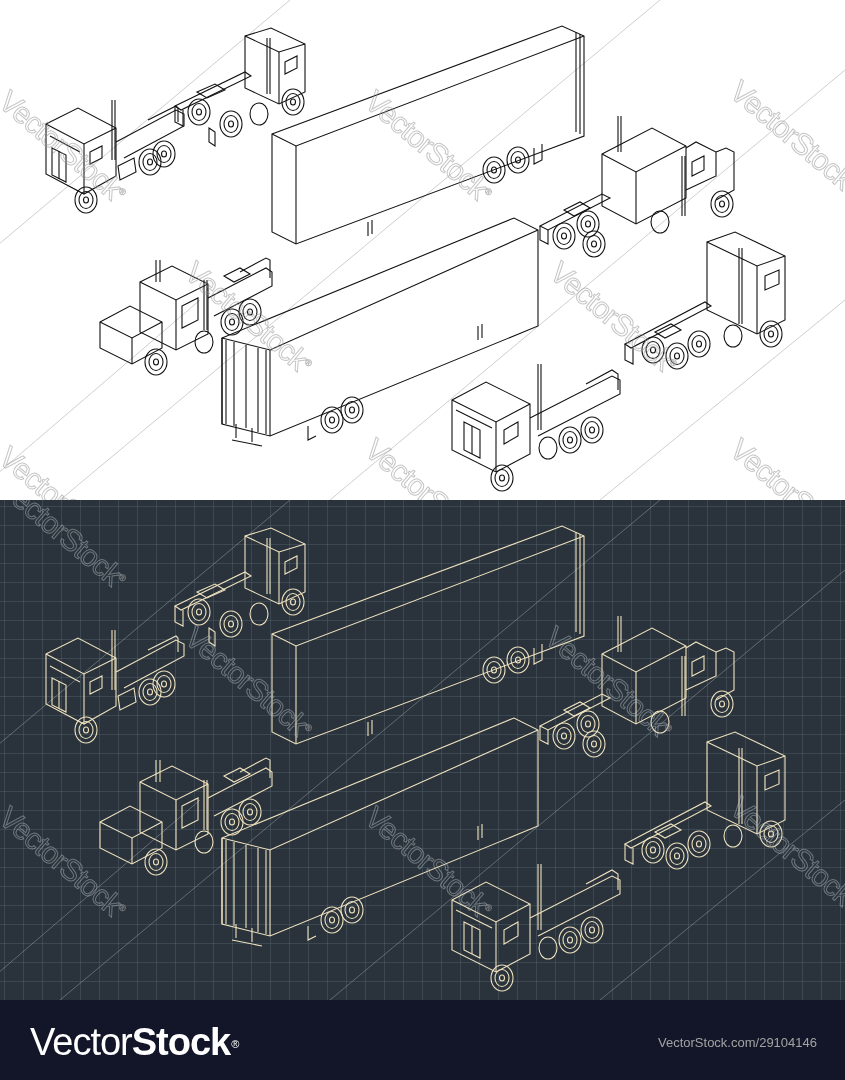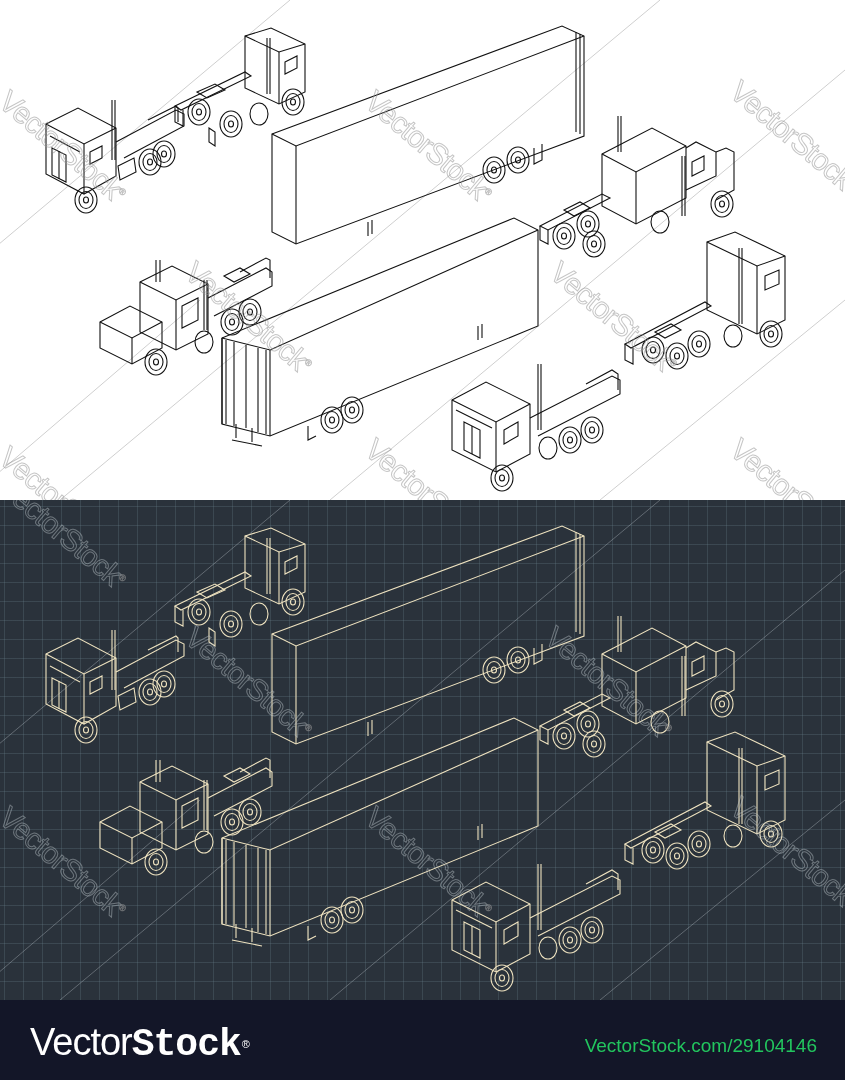--- a/index.html
+++ b/index.html
@@ -14,23 +14,23 @@
   .art { position:absolute; left:0; top:0; width:845px; height:500px; }
   .wm-line { stroke-width:1; fill:none; }
   .wm-text { position:absolute; font-family:"Liberation Sans", sans-serif; font-size:30px; letter-spacing:-1px;
     transform-origin:left top; transform:rotate(40deg); white-space:nowrap; color:transparent;
     -webkit-text-stroke:1px rgba(150,150,150,0.55); }
   #panel-dark .wm-text { -webkit-text-stroke:1px rgba(190,200,205,0.45); }
   .wm-text sup { font-size:9px; -webkit-text-stroke:0.6px rgba(150,150,150,0.6); }
   #footer { position:absolute; left:0; top:1000px; width:845px; height:80px; background:#131628; }
   #brand-logo { position:absolute; left:30px; top:22px; color:#ffffff; font-size:38px; letter-spacing:-1px; line-height:40px; }
   #brand-logo .thin { font-weight:normal; }
-  #brand-logo .bold { font-weight:bold;font-family:Liberation Mono, monospace; }
+  #brand-logo .bold { font-weight:bold; }
   #brand-logo sup { font-size:11px; vertical-align:top; position:relative; top:2px; margin-left:1px; }
-  #image-url { position:absolute; right:28px; top:35px; color:#22c55e; font-size:19px; letter-spacing:0; }
+  #image-url { position:absolute; right:28px; top:35px; color:#a3a3a3; font-size:13px; letter-spacing:0; }
 </style>
 </head>
 <body>
 
 <svg width="0" height="0" style="position:absolute">
   <defs>
 
     <g id="wheel">
       <ellipse cx="0" cy="0" rx="11" ry="13"></ellipse>
       <ellipse cx="0" cy="0" rx="7" ry="8.5"></ellipse>

